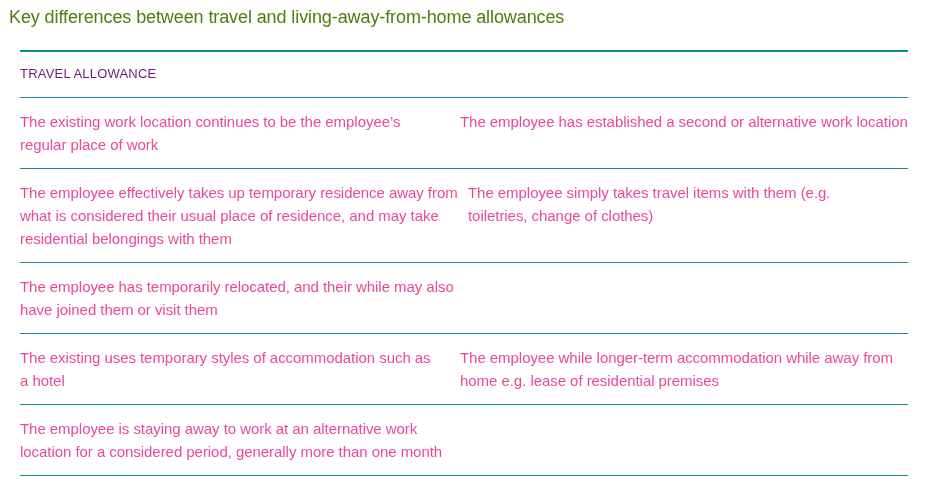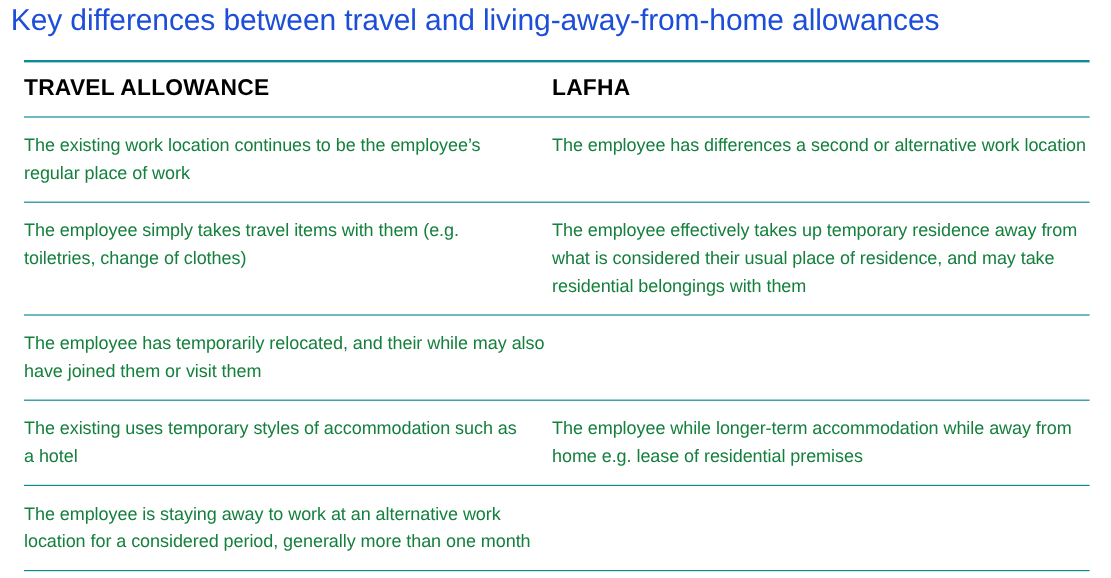--- a/index.html
+++ b/index.html
@@ -21,24 +21,24 @@
     width: 926px;
     height: 482px;
     box-sizing: border-box;
   }
 
   
   .title {
     position: absolute;
     left: 9px;
     top: 5px;
-    font-size: 25px;
+    font-size: 18px;
     line-height: 24px;
     font-weight: 400;
-    color: #1d4ed8;
+    color: #4d7c0f;
     letter-spacing: -0.1px;
     white-space: nowrap;
   }
 
   
   .table {
     position: absolute;
     left: 20px;
     top: 50px;
     width: 888px;
@@ -56,38 +56,38 @@
 
   .row {
     display: flex;
     align-items: flex-start;
   }
 
   .cell {
     box-sizing: border-box;
     font-size: 15px;
     line-height: 23px;
-    color: #15803d;
+    color: #ec4899;
     letter-spacing: -0.05px;
   }
 
   .col-left {
     width: 440px;
     padding-right: 18px;
   }
   .col-right {
     width: 448px;
   }
 
   
   .row-head .cell {
-    font-weight: bold;
-    font-size: 19px;
+    font-weight: normal;
+    font-size: 13px;
     line-height: 18px;
-    color: #000000;
+    color: #701a75;
     letter-spacing: 0.2px;
     padding-top: 13px;
     padding-bottom: 14px;
   }
 
   
   .row-body .cell {
     padding-top: 12px;
     padding-bottom: 12px;
   }
@@ -101,42 +101,41 @@
 <div class="page">
 
   <div class="title">Key differences between travel and living-away-from-home allowances</div>
 
   <div class="table">
 
     <div class="rule"></div>
 
     <div class="row row-head">
       <div class="cell col-left">TRAVEL ALLOWANCE</div>
-      <div class="cell col-right">LAFHA</div>
     </div>
 
     <div class="rule thin"></div>
 
     <div class="row row-body">
       <div class="cell col-left">
         <p>The existing work location continues to be the employee’s regular place of work</p>
       </div>
       <div class="cell col-right">
-        <p>The employee has differences a second or alternative work location</p>
+        <p>The employee has established a second or alternative work location</p>
       </div>
     </div>
 
     <div class="rule thin"></div>
 
     <div class="row row-body">
+      <div class="cell col-right">
+        <p>The employee effectively takes up temporary residence away from what is considered their usual place of residence, and may take residential belongings with them</p>
+      </div>
       <div class="cell col-left">
         <p>The employee simply takes travel items with them (e.g. toiletries, change of clothes)</p>
-      </div>
-      <div class="cell col-right">
-        <p>The employee effectively takes up temporary residence away from what is considered their usual place of residence, and may take residential belongings with them</p>
       </div>
     </div>
 
     <div class="rule thin"></div>
 
     <div class="row row-body">
       <div class="cell col-right">
         <p>The employee has temporarily relocated, and their while may also have joined them or visit them</p>
       </div>
     </div>

